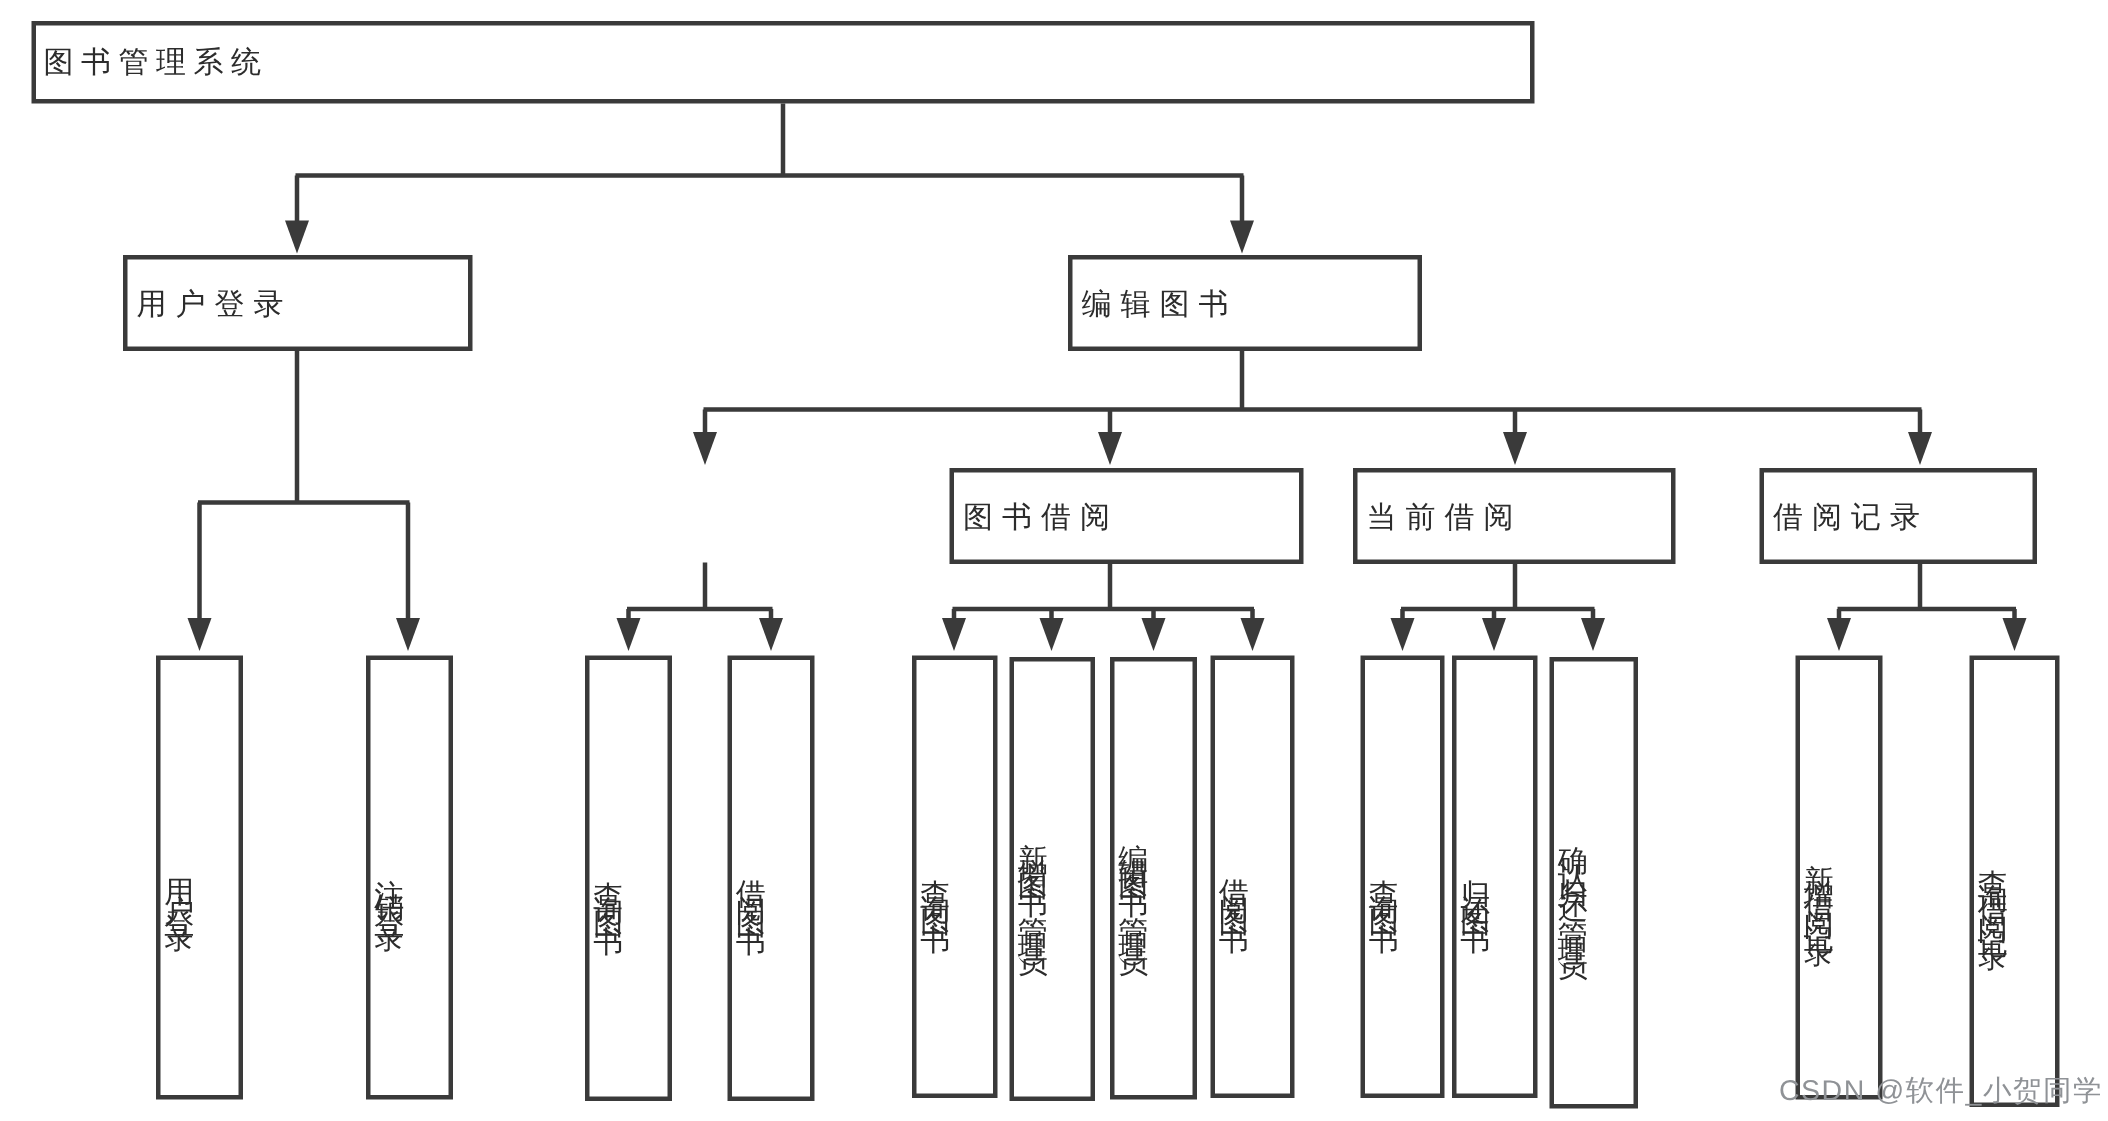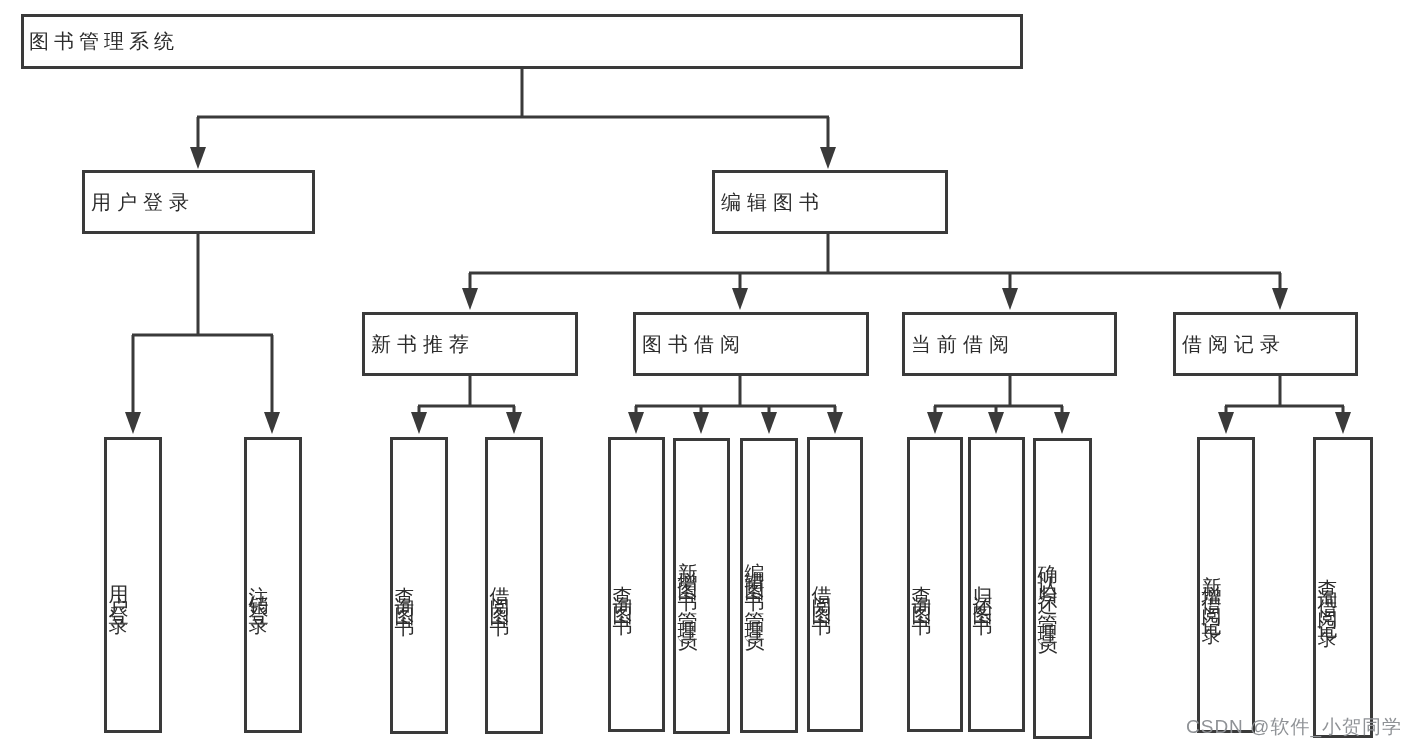--- a/index.html
+++ b/index.html
@@ -114,23 +114,20 @@
     <span>图书管理系统</span>
   </div>
 
   <div class="node hnode" style="left:82px;top:170px;width:233px;height:64px">
     <span>用户登录</span>
   </div>
   <div class="node hnode" style="left:712px;top:170px;width:236px;height:64px">
     <span>编辑图书</span>
   </div>
 
-  <div class="node hnode" style="left:362px;top:312px;width:216px;height:64px">
-    <span>新书推荐</span>
-  </div>
   <div class="node hnode" style="left:633px;top:312px;width:236px;height:64px">
     <span>图书借阅</span>
   </div>
   <div class="node hnode" style="left:902px;top:312px;width:215px;height:64px">
     <span>当前借阅</span>
   </div>
   <div class="node hnode" style="left:1173px;top:312px;width:185px;height:64px">
     <span>借阅记录</span>
   </div>
 

